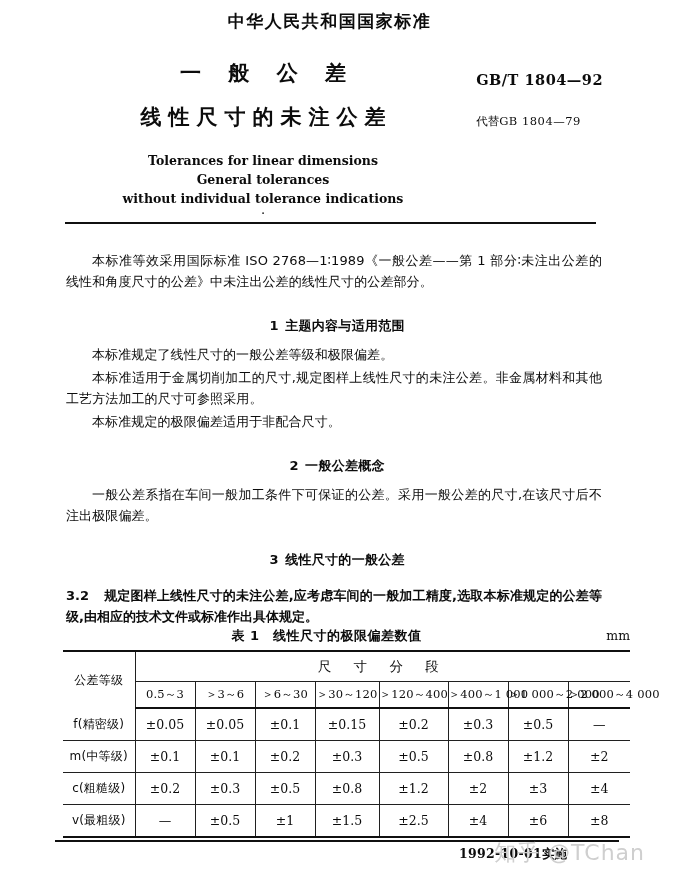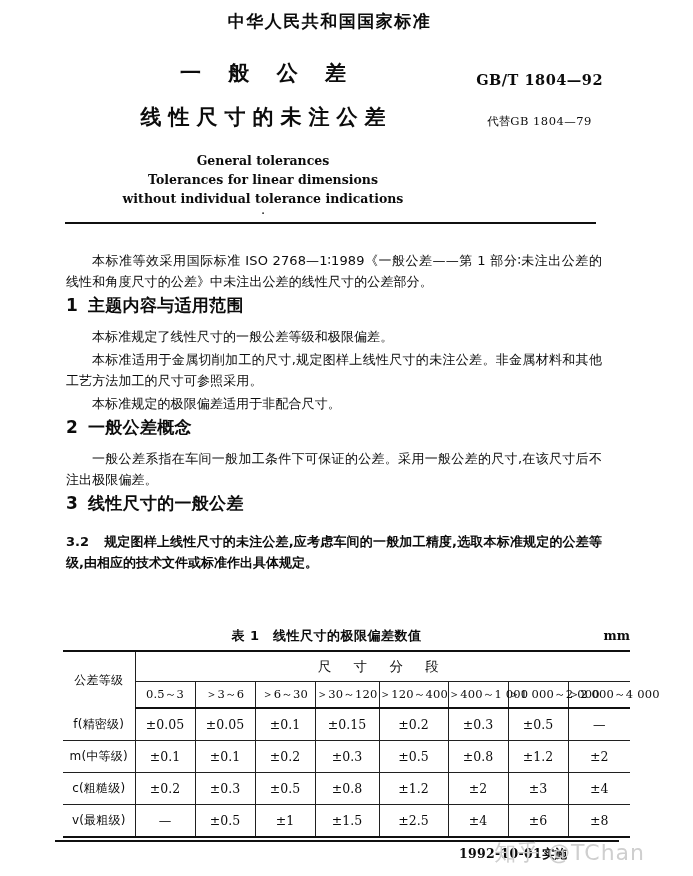--- a/index.html
+++ b/index.html
@@ -66,21 +66,21 @@
     display: block;
     font-size: 9px;
     line-height: 8px;
     margin-top: 1px;
   }
 
   .std-no {
     position: absolute;
     right: 56px;
     top: 12px;
-    text-align: center;
+    text-align: left;
     margin-left: 21px;
   }
   .std-no .code {
     font-family: "DejaVu Serif", "Liberation Serif", serif;
     font-weight: bold;
     font-size: 14.5px;
     letter-spacing: 0.5px;
     white-space: nowrap;
   }
   .std-no .replaces {
@@ -114,24 +114,25 @@
     font-size: 13px;
     line-height: 21px;
     text-align: justify;
     font-weight: normal;
     letter-spacing: 0.1px;
   }
   p.indent {
     text-indent: 26px;
   }
   h2.section {
-    font-size: 17px;
-    font-weight: bold;
-    margin: 2px 0 9px 0;
+    font-size: 13px;
+    font-weight: bold;
+    margin: 25px 0 9px 0;
     letter-spacing: 0.3px;
+    text-align: center;
   }
   h2.section .num {
     display: inline-block;
     width: 22px;
     font-family: "DejaVu Sans", "Liberation Sans", sans-serif;
   }
   p.numbered {
     margin: 0 0 2px 0;
     font-size: 13px;
     line-height: 21px;
@@ -162,21 +163,20 @@
     font-weight: bold;
     letter-spacing: 0.5px;
     padding-right: 40px;
   }
   .table-unit {
     position: absolute;
     right: 0;
     top: 1px;
     font-size: 12.5px;
     font-family: "DejaVu Serif", "Liberation Serif", serif;
-    font-weight: bold;
   }
 
   table.tol {
     border-collapse: collapse;
     width: 567px;
     table-layout: fixed;
     margin-top: 3px;
   }
   table.tol td, table.tol th {
     border: 0;
@@ -270,22 +270,22 @@
 <div class="page">
 
   <div class="national-header">中华人民共和国国家标准</div>
 
   <div class="title-zone">
 
     <div class="title-main">
       <div class="title-cn-1">一 般 公 差</div>
       <div class="title-cn-2">线性尺寸的未注公差</div>
       <div class="title-en">
+        <div>Tolerances for linear dimensions</div>
         <div>General tolerances</div>
-        <div>Tolerances for linear dimensions</div>
         <div>without individual tolerance indications</div>
         <span class="dot">·</span>
       </div>
     </div>
 
     <div class="std-no">
       <div class="code">GB/T 1804—92</div>
       <div class="replaces">
         <span>代替</span><span class="en">GB 1804—79</span>
       </div>

